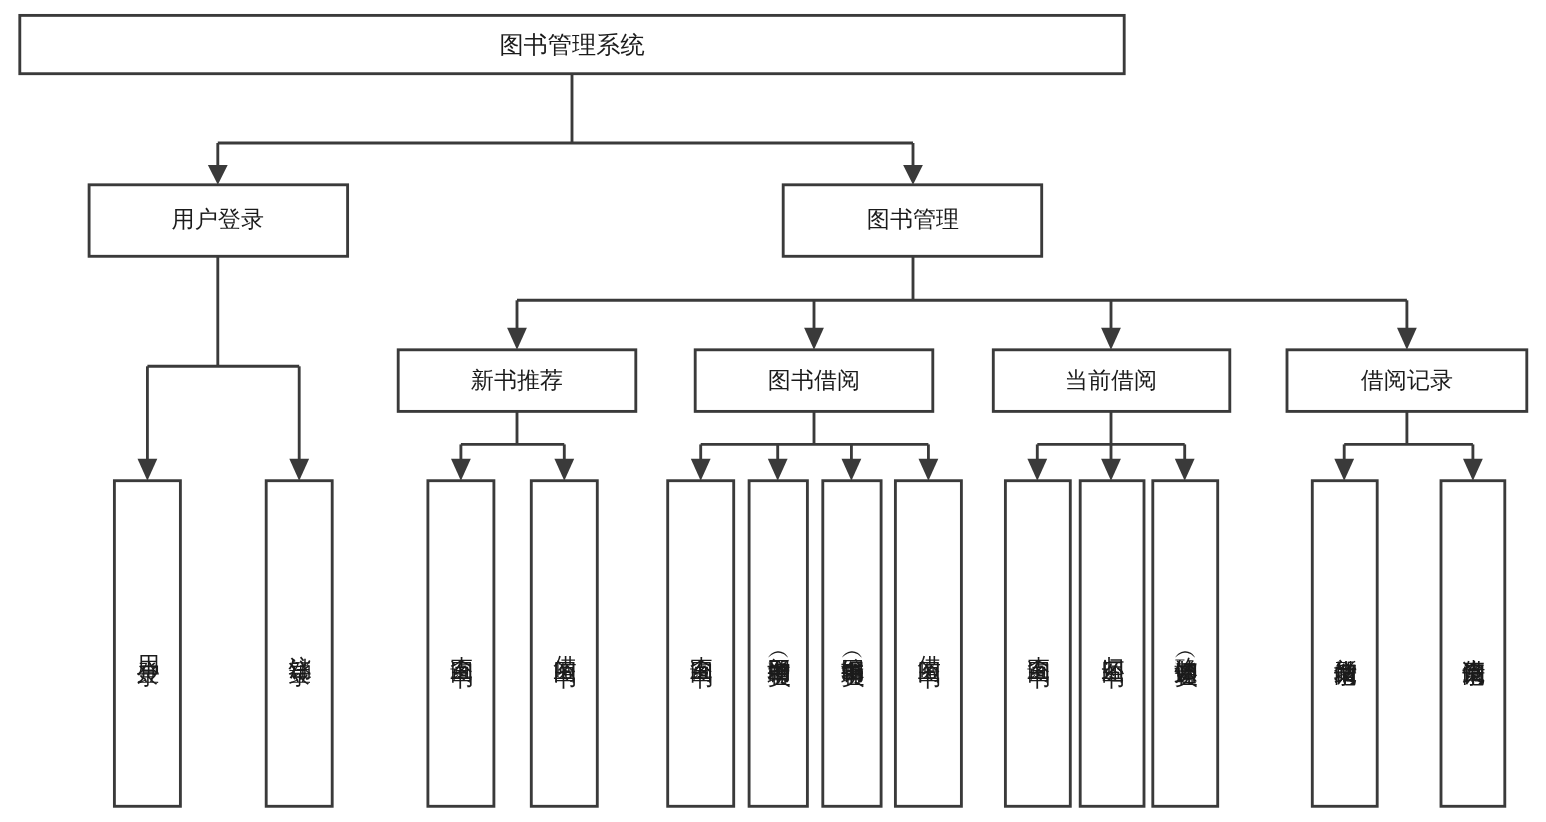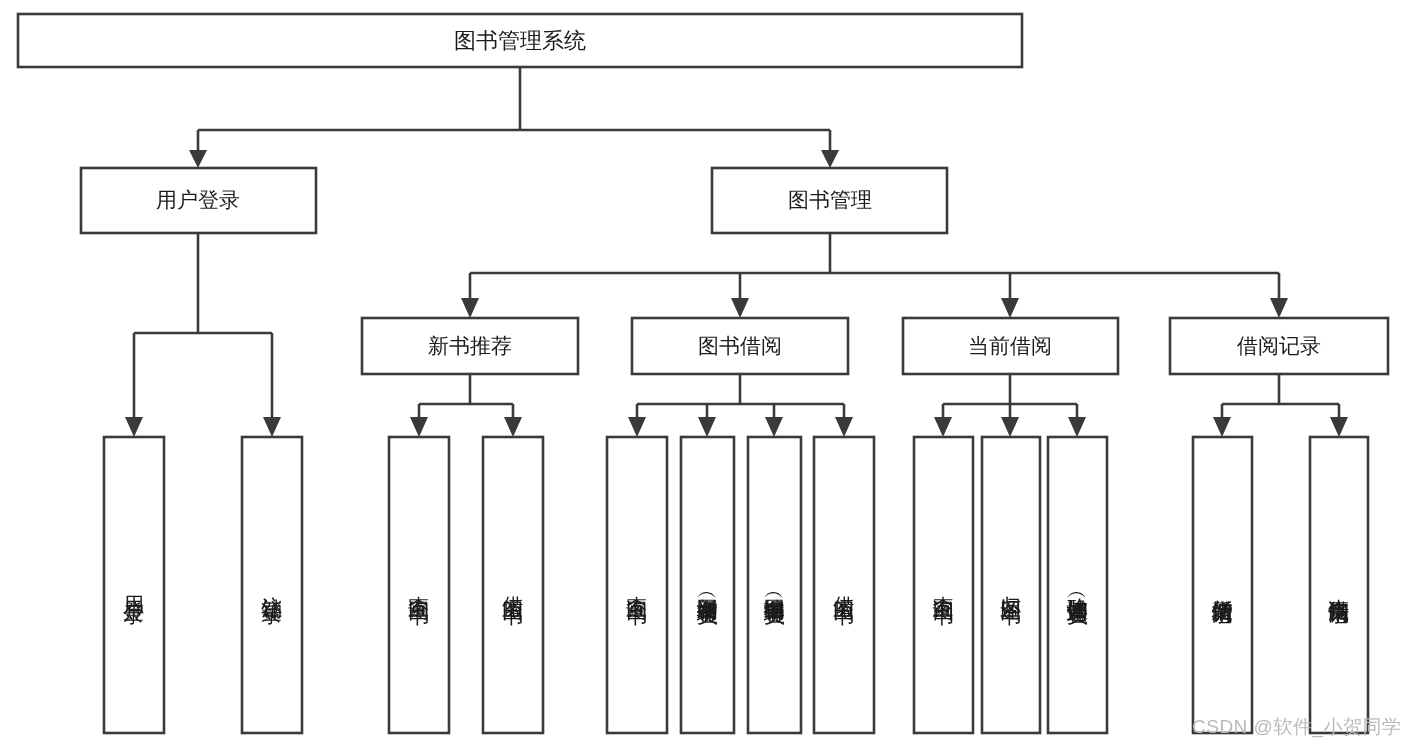--- a/index.html
+++ b/index.html
@@ -215,15 +215,14 @@
   <div class="leaf-label-v" style="left:914px; top:437px; width:59px; height:296px;">查询图书</div>
 
   <div class="leaf-label-v" style="left:982px; top:437px; width:58px; height:296px;">归还图书</div>
 
   <div class="leaf-label-v" style="left:1048px; top:437px; width:59px; height:296px; letter-spacing:1px;">确认归还（管理员）</div>
 
   <div class="leaf-label-v" style="left:1193px; top:437px; width:59px; height:296px; letter-spacing:1px;">新增借阅记录</div>
 
   <div class="leaf-label-v" style="left:1310px; top:437px; width:58px; height:296px; letter-spacing:1px;">查询借阅记录</div>
 
-  <div class="watermark" style="left:1192px; top:714px;">CSDN @软件_小贺同学</div>
 
 </div>
 
 </body></html>

